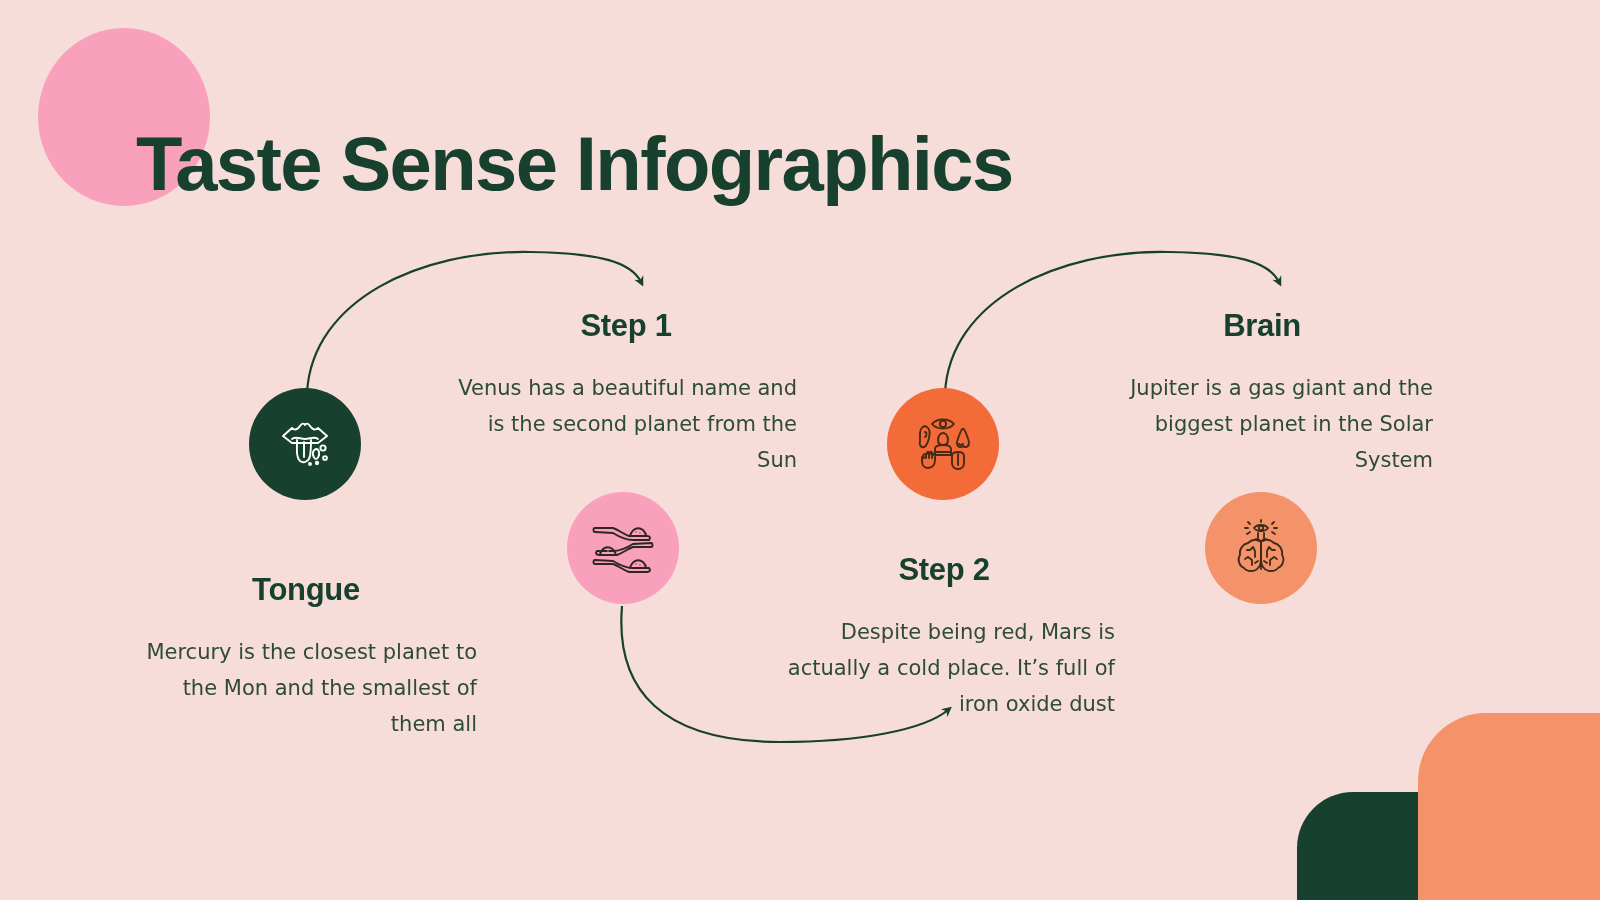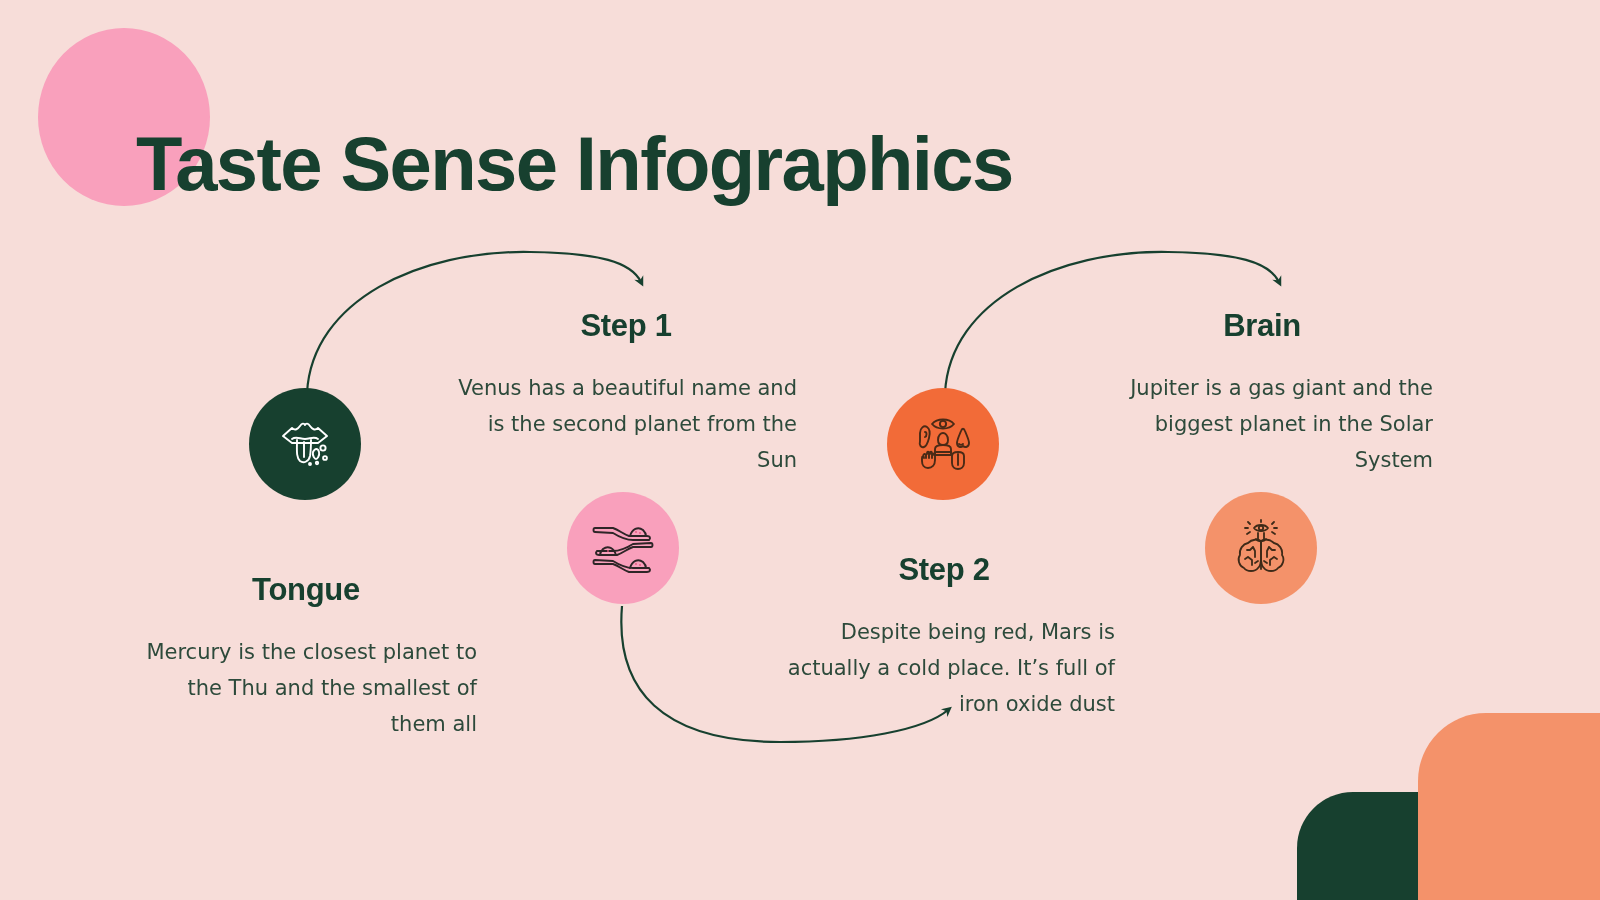--- a/index.html
+++ b/index.html
@@ -171,21 +171,21 @@
         <path d="M40,40 C42,36 45,36 46,40 C47,44 44,47 43,47 C42,47 39,44 40,40 Z"></path>
         <circle cx="50" cy="36" r="2.6"></circle>
         <circle cx="52" cy="46" r="1.9"></circle>
         <circle cx="44" cy="51" r="1.2"></circle>
         <circle cx="37" cy="52" r="1"></circle>
       </g>
     </svg>
   </div>
   <div class="node txt-tongue">
     <div class="node-heading node-heading-gap">Tongue</div>
-    <div class="node-body">Mercury is the closest planet to the Thu and the smallest of them all</div>
+    <div class="node-body">Mercury is the closest planet to the Mon and the smallest of them all</div>
   </div>
 
   <div class="node txt-step1">
     <div class="node-heading node-heading-gap">Step 1</div>
     <div class="node-body">Venus has a beautiful name and is the second planet from the Sun</div>
   </div>
   <div class="icon-circle circle-spices">
     <svg width="68" height="58" viewBox="0 0 68 58">
       <g fill="none" stroke="#2E2527" stroke-width="1.9" stroke-linecap="round" stroke-linejoin="round">
 

